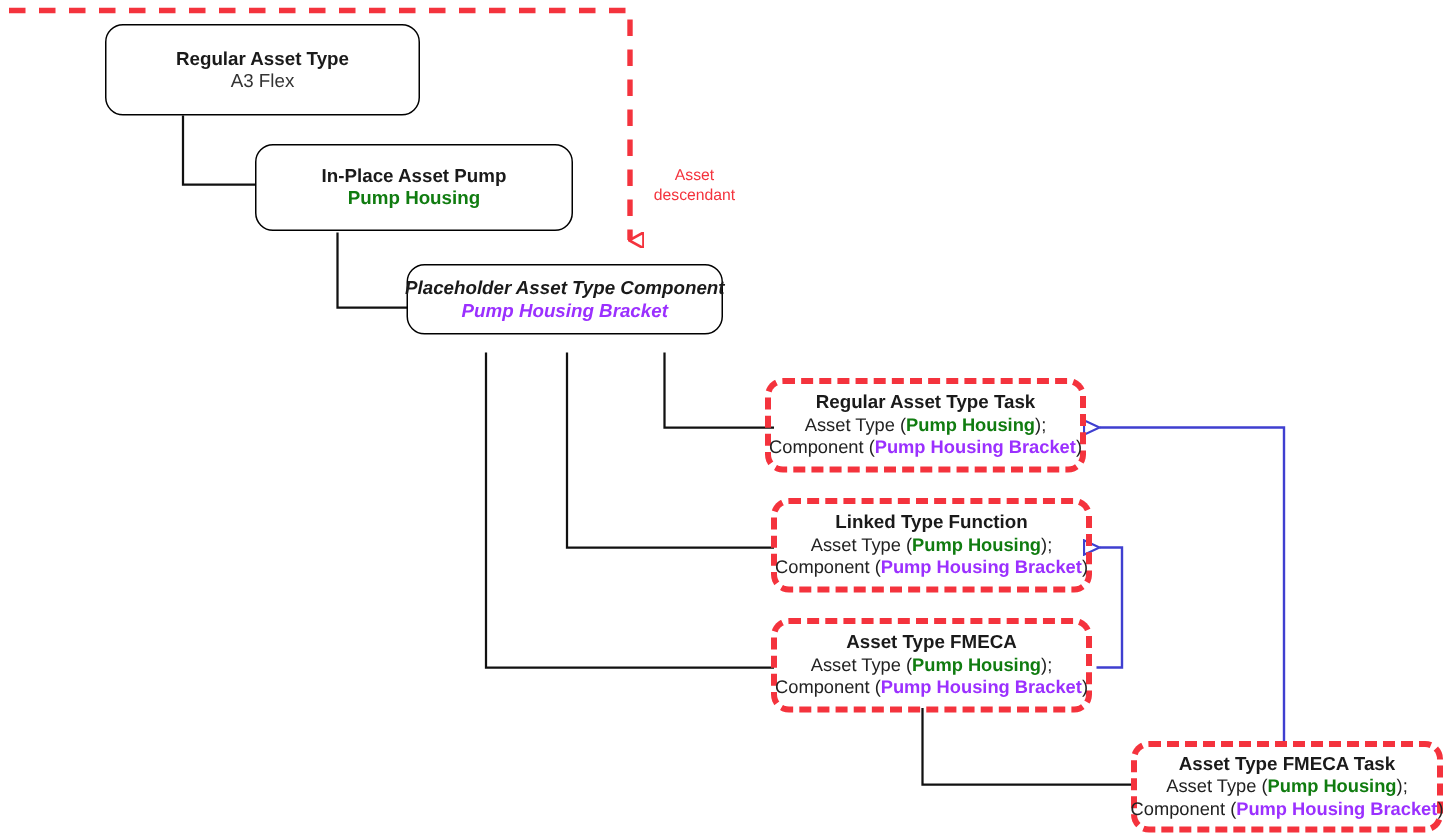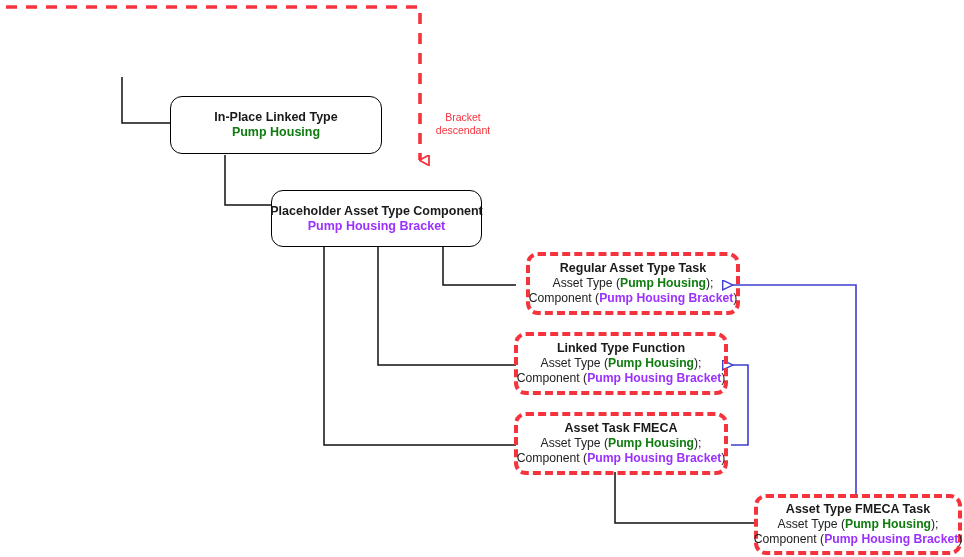--- a/index.html
+++ b/index.html
@@ -134,69 +134,73 @@
 
     <g>
       <path d="M731,445 L748,445 L748,365 L733,365" fill="none" stroke="#3f3fd0" stroke-width="1.6" marker-end="url(#blue-open-arrow)"></path>
     </g>
 
     <g>
       <path d="M6,7 L420,7 L420,160" fill="none" stroke="#f4333d" stroke-width="3.6" stroke-dasharray="11,9" marker-end="url(#red-open-arrow)"></path>
     </g>
   </svg>
 
+  <div class="node solid" style="left:70px; top:16px; width:210px; height:61px;">
+    <div class="node-title">Regular Asset Type</div>
+    <div class="node-sub">A3 Flex</div>
+  </div>
 
   <div class="node solid" style="left:170px; top:96px; width:212px; height:58px;">
-    <div class="node-title">In-Place Linked Type</div>
+    <div class="node-title">In-Place Asset Pump</div>
     <div class="node-sub green">Pump Housing</div>
   </div>
 
-  <div class="node solid" style="left:271px; top:190px; width:211px; height:57px;">
+  <div class="node solid" style="left:271px; top:176px; width:211px; height:47px;font-style:italic;">
     <div class="node-title">Placeholder Asset Type Component</div>
     <div class="node-sub purple">Pump Housing Bracket</div>
   </div>
 
-  <div class="node dashed" style="left:526px; top:252px; width:214px; height:63px;justify-content:center;">
+  <div class="node dashed" style="left:510px; top:252px; width:214px; height:63px;justify-content:center;">
     <div class="node-title">Regular Asset Type Task</div>
     <div class="detail-line">
       <span>Asset Type (</span><span class="tok-green">Pump Housing</span><span>);</span>
     </div>
     <div class="detail-line">
       <span>Component (</span><span class="tok-purple">Pump Housing Bracket</span><span>)</span>
     </div>
   </div>
 
   <div class="node dashed" style="left:514px; top:332px; width:214px; height:63px;">
     <div class="node-title">Linked Type Function</div>
     <div class="detail-line">
       <span>Asset Type (</span><span class="tok-green">Pump Housing</span><span>);</span>
     </div>
     <div class="detail-line">
       <span>Component (</span><span class="tok-purple">Pump Housing Bracket</span><span>)</span>
     </div>
   </div>
 
   <div class="node dashed" style="left:514px; top:412px; width:214px; height:63px;">
-    <div class="node-title">Asset Task FMECA</div>
+    <div class="node-title">Asset Type FMECA</div>
     <div class="detail-line">
       <span>Asset Type (</span><span class="tok-green">Pump Housing</span><span>);</span>
     </div>
     <div class="detail-line">
       <span>Component (</span><span class="tok-purple">Pump Housing Bracket</span><span>)</span>
     </div>
   </div>
 
   <div class="node dashed" style="left:754px; top:494px; width:208px; height:61px;text-align:center;">
     <div class="node-title">Asset Type FMECA Task</div>
     <div class="detail-line">
       <span>Asset Type (</span><span class="tok-green">Pump Housing</span><span>);</span>
     </div>
     <div class="detail-line">
       <span>Component (</span><span class="tok-purple">Pump Housing Bracket</span><span>)</span>
     </div>
   </div>
 
   <div class="edge-label" style="left:428px; top:111px; width:70px;">
-    <div>Bracket</div>
+    <div>Asset</div>
     <div>descendant</div>
   </div>
 
 </div>
 
 </body></html>

